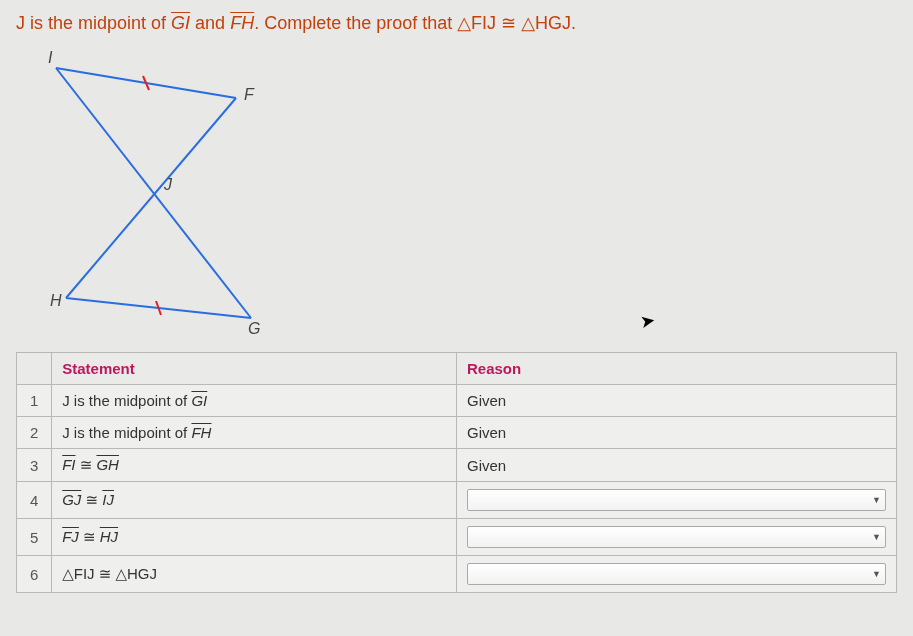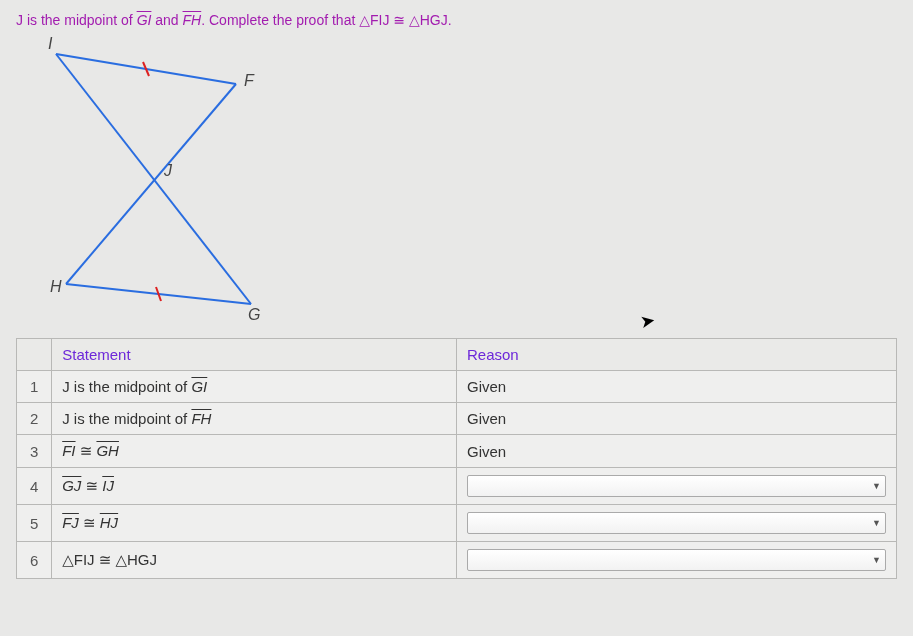--- a/index.html
+++ b/index.html
@@ -5,23 +5,23 @@
   body {
     margin: 0;
     padding: 12px 16px;
     font-family: Arial, Helvetica, sans-serif;
     background: #e8e8e7;
     color: #333;
     width: 913px;
     box-sizing: border-box;
   }
   .prompt {
-    font-size: 14px;
-    color: #a21caf;
-    margin-bottom: 6px;
+    font-size: 18px;
+    color: #c2410c;
+    margin-bottom: 14px;
   }
   .overline {
     text-decoration: overline;
     font-style: italic;
   }
   .diagram {
     margin: 4px 0 10px 10px;
   }
   table.proof {
     border-collapse: collapse;
@@ -29,23 +29,23 @@
     font-size: 15px;
     background: #efefee;
   }
   table.proof th, table.proof td {
     border: 1px solid #b8b8b6;
     padding: 7px 10px;
     text-align: left;
     vertical-align: middle;
   }
   table.proof th {
-    font-weight: normal;
+    font-weight: bold;
     background: #eaeae8;
-    color: #6d28d9;
+    color: #be185d;
   }
   table.proof td.num {
     width: 34px;
     text-align: center;
     color: #555;
   }
   .stmt-col { width: 46%; }
   .reason-col { width: 50%; }
   .reason-input {
     width: 100%;

